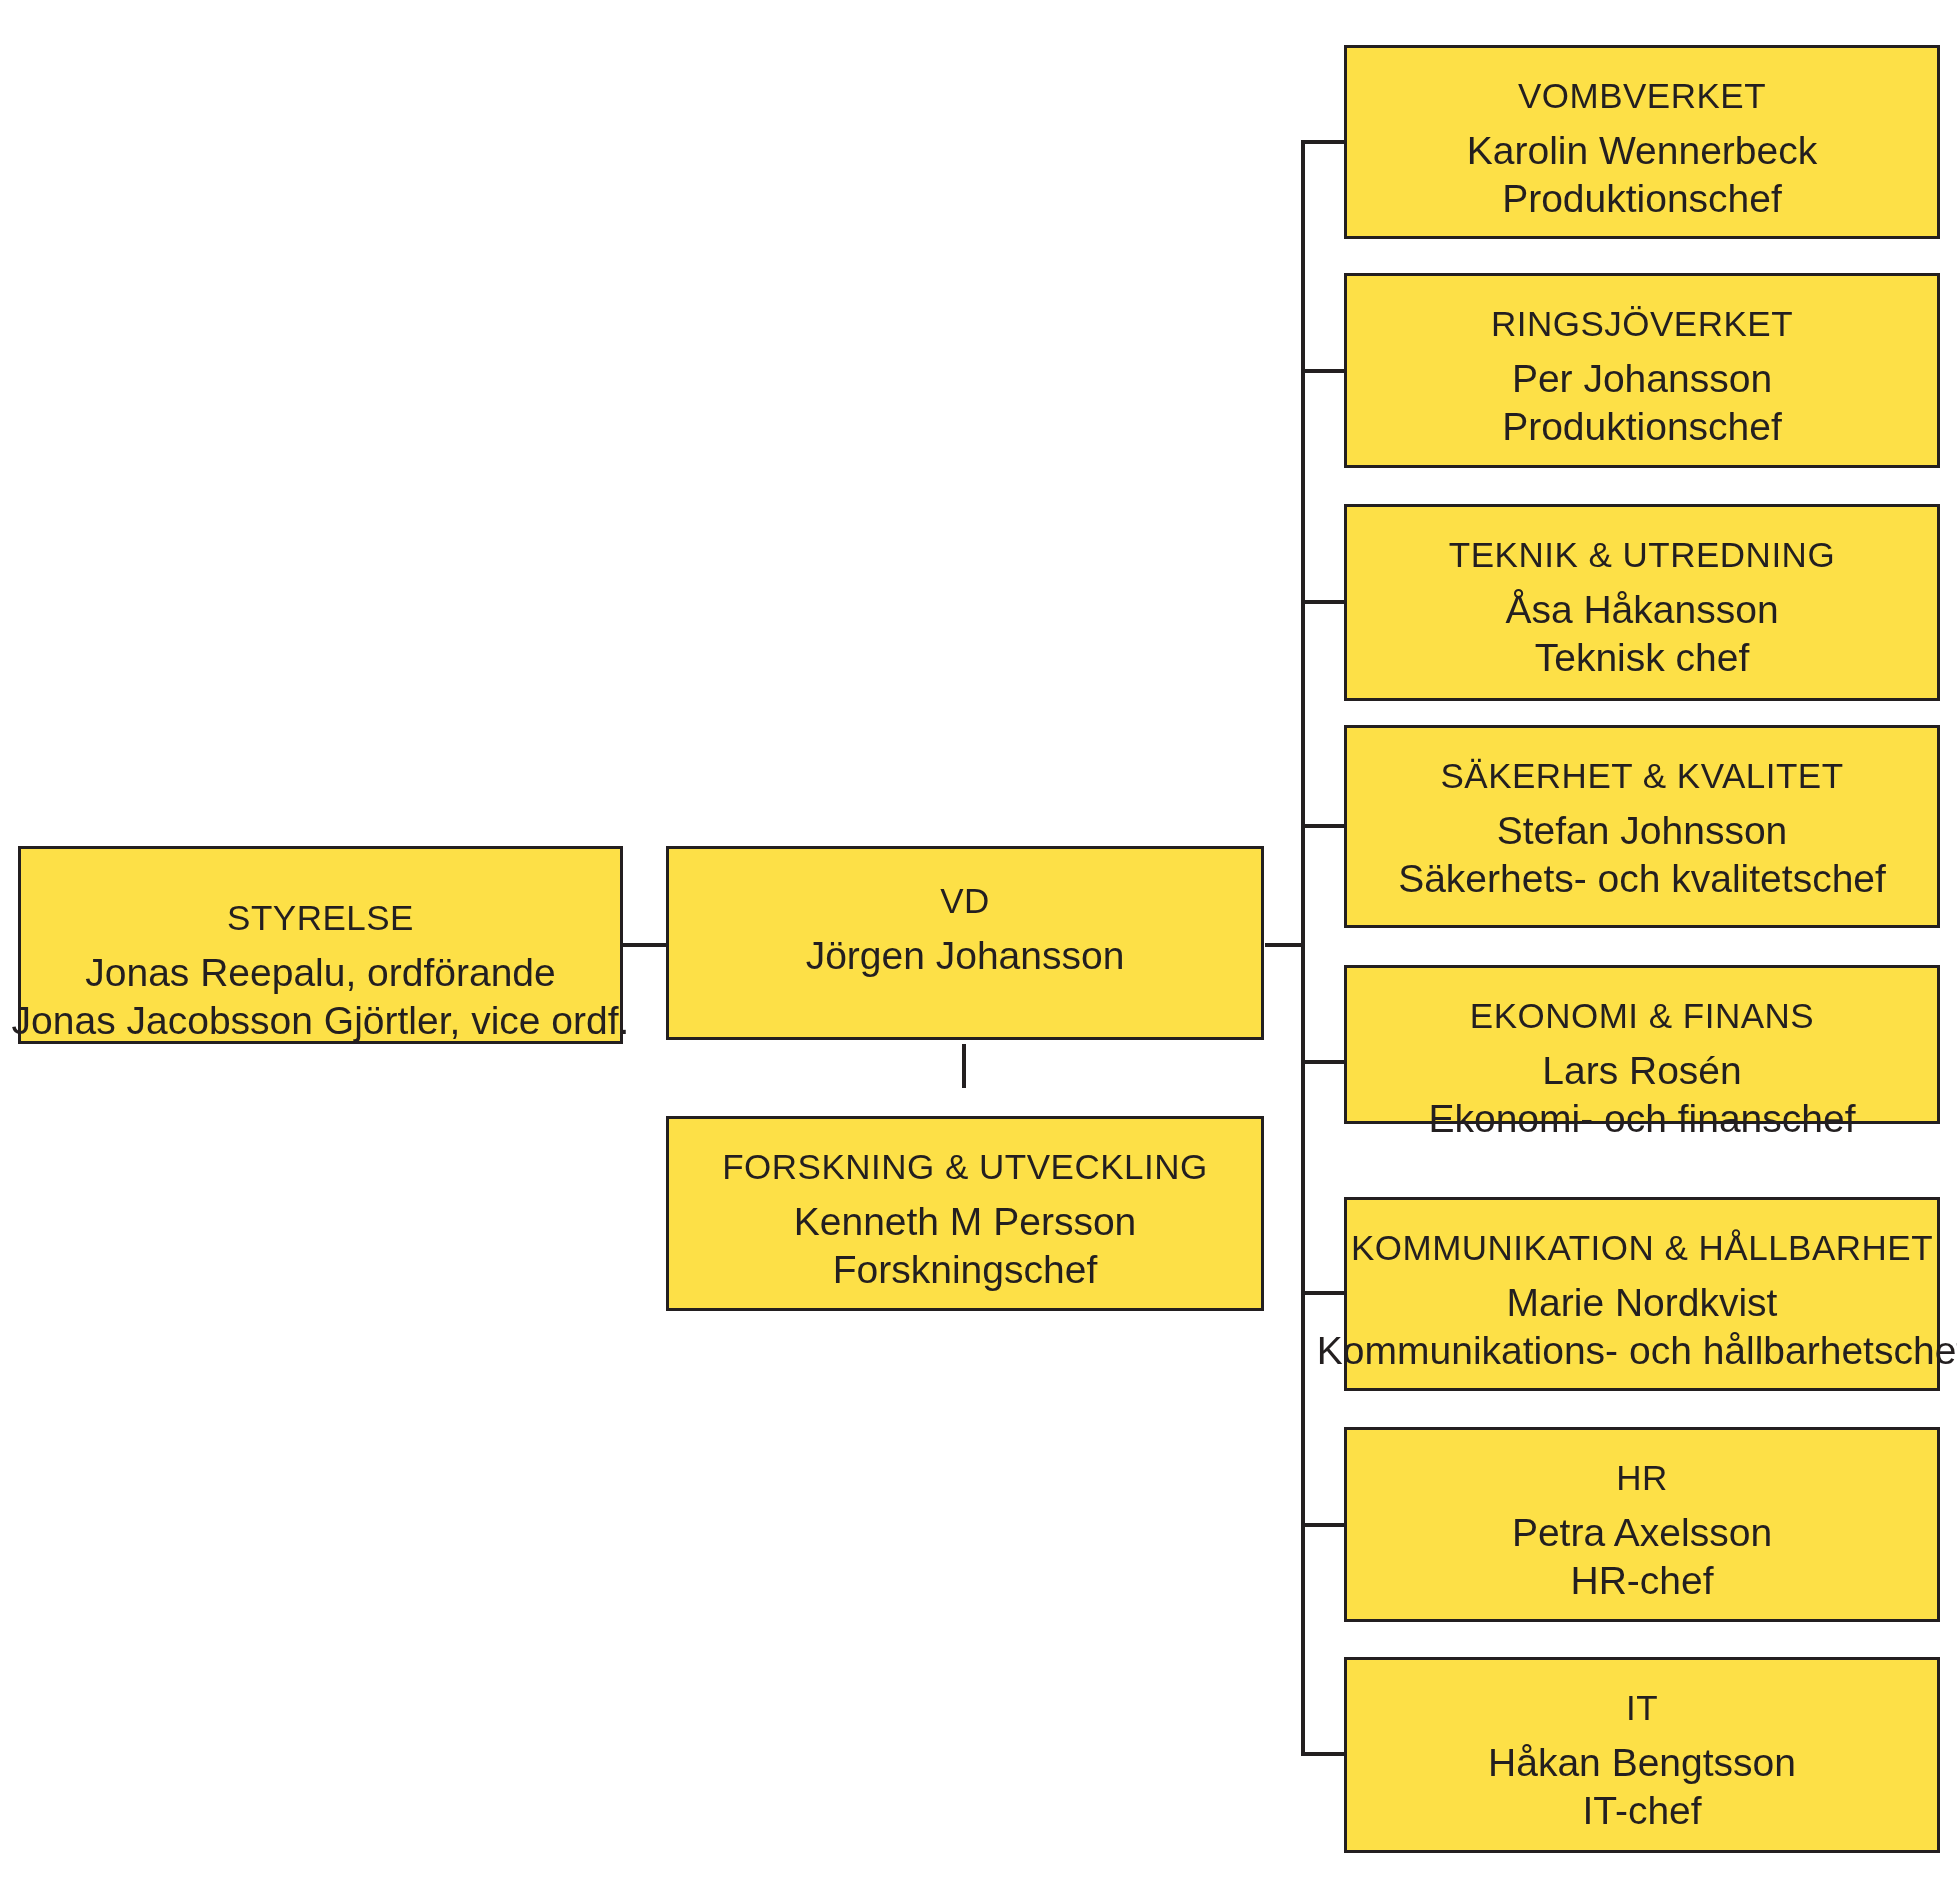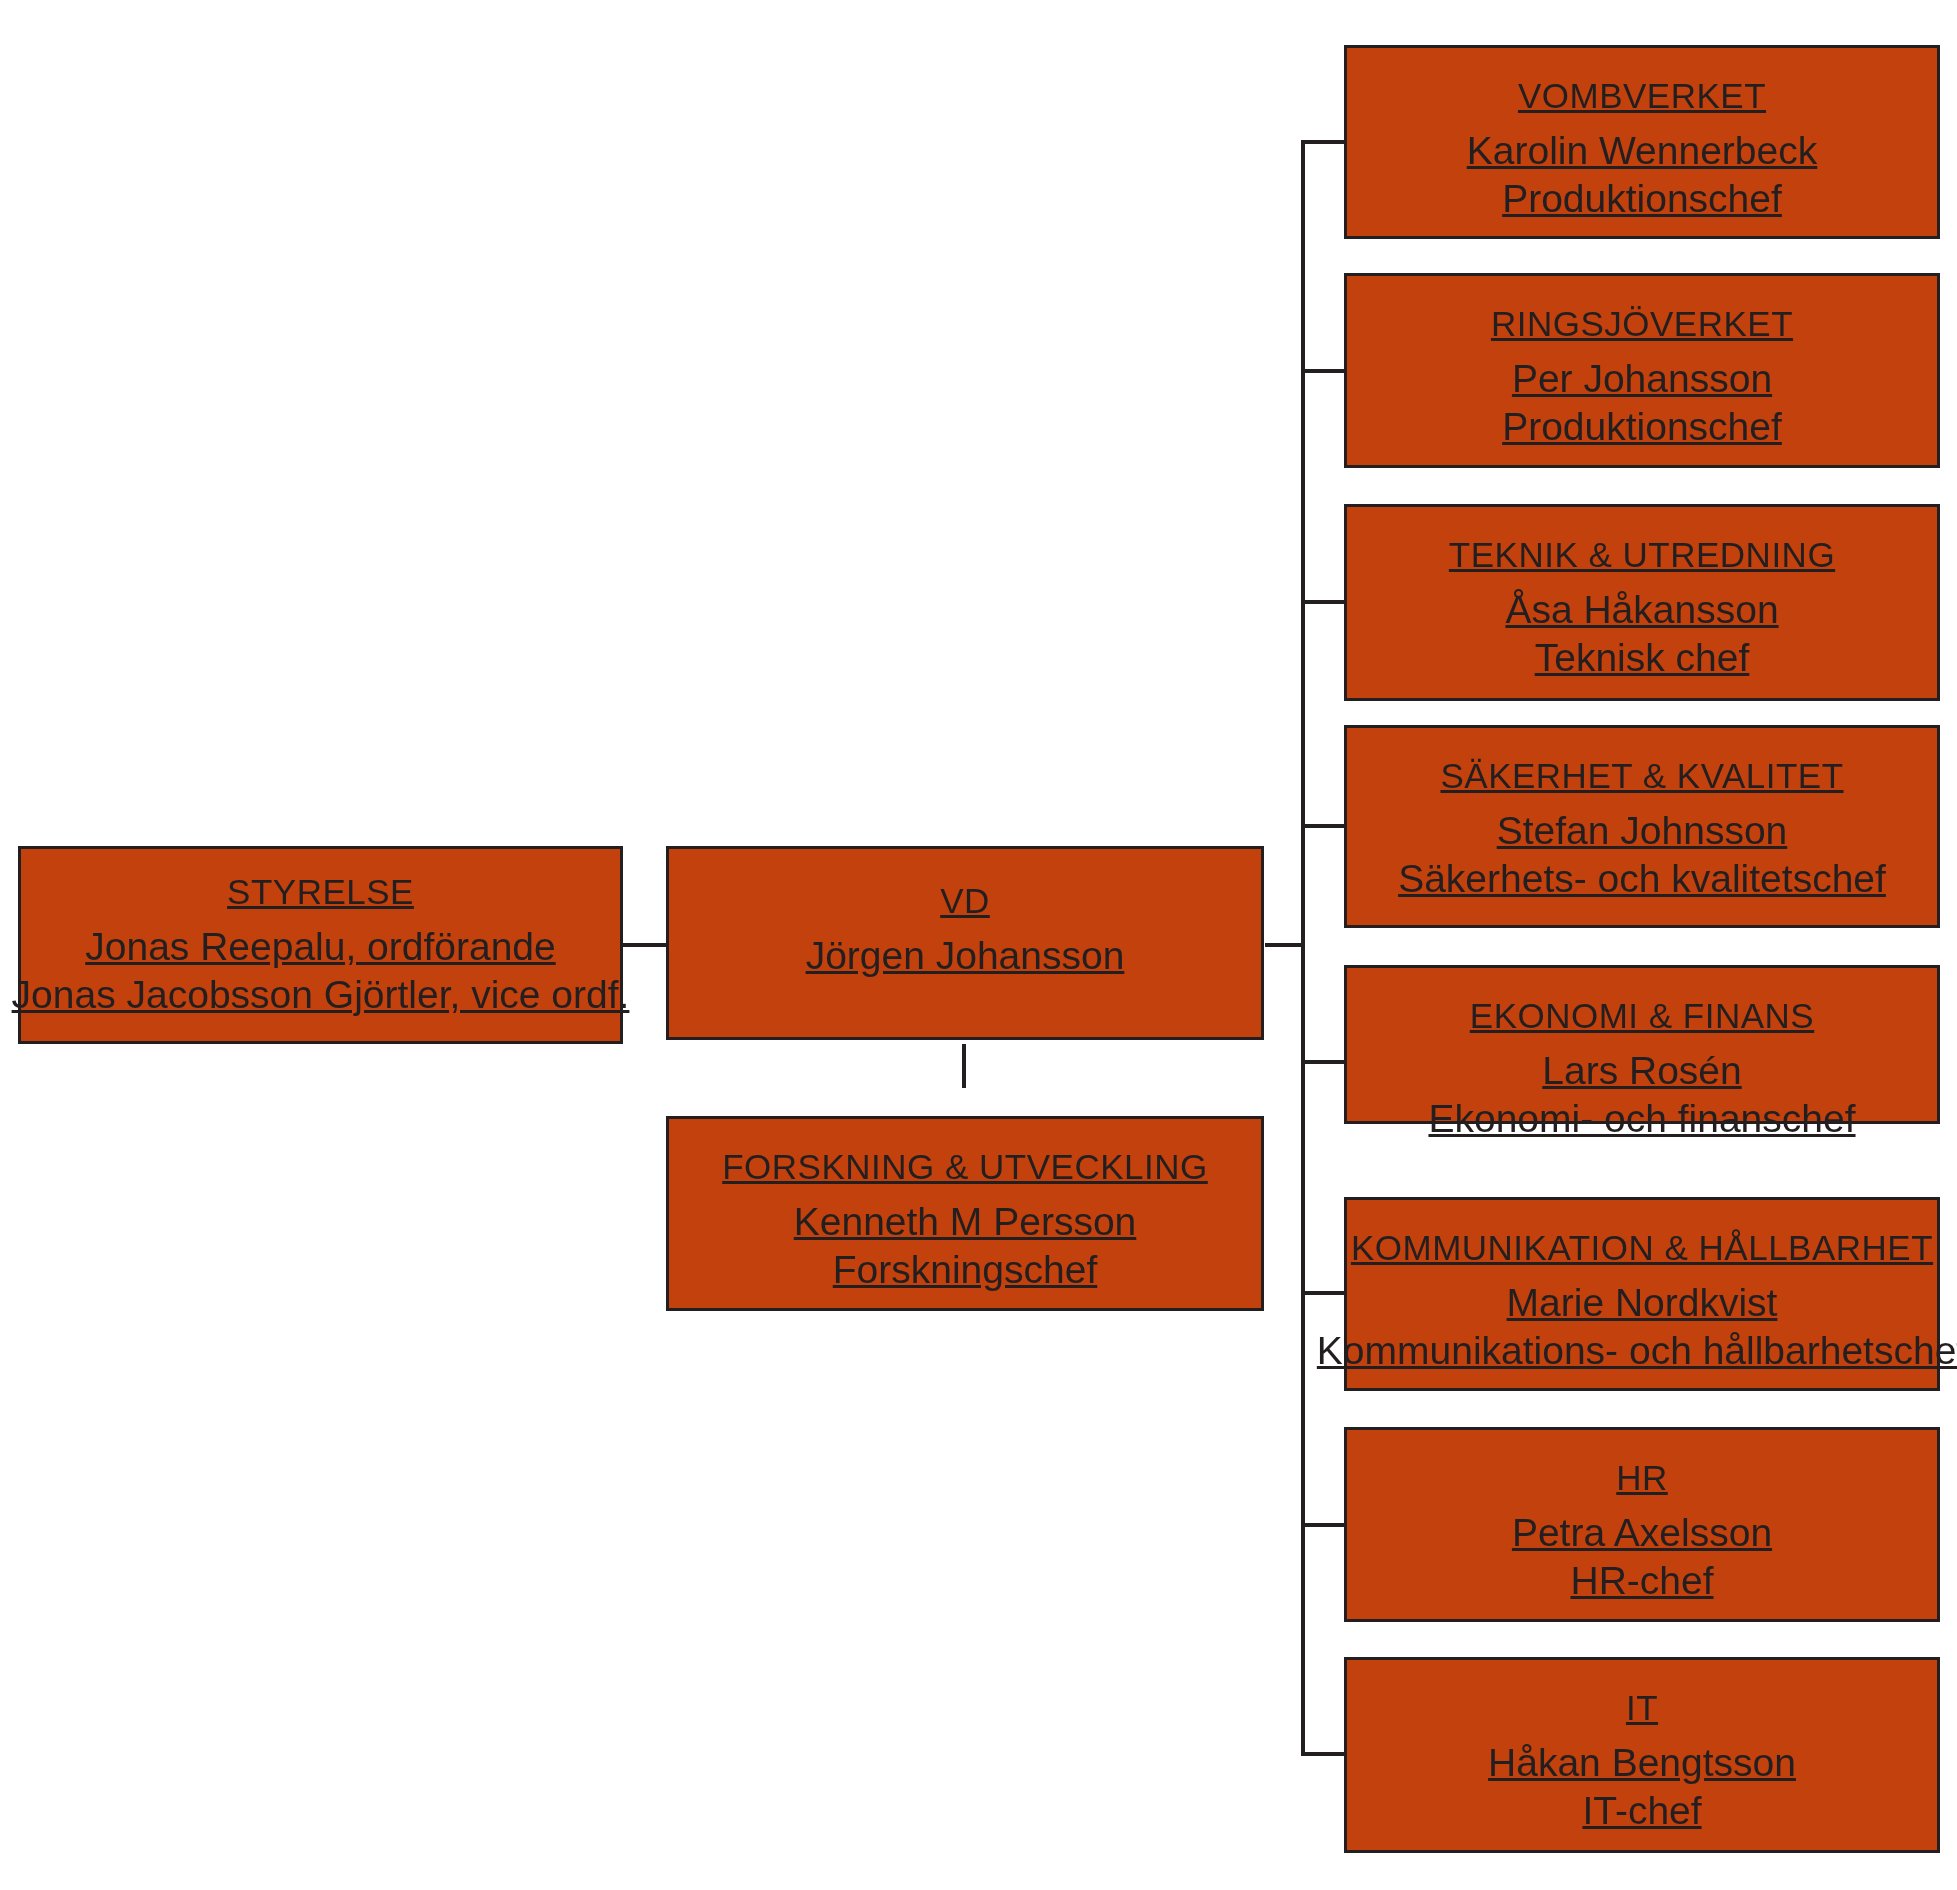--- a/index.html
+++ b/index.html
@@ -9,27 +9,26 @@
     height: 1891px;
     background: #ffffff;
     font-family: "Liberation Sans", sans-serif;
     color: #231f20;
     overflow: hidden;
   }
   .node {
     position: absolute;
     box-sizing: border-box;
     border: 3.8px solid #231f20;
-    background: #c2410c;
+    background: #fde047;
     display: flex;
     flex-direction: column;
     align-items: center;
     text-align: center;
     padding-top: 25px;
-    text-decoration: underline;
   }
   .node-title {
     font-size: 35px;
     line-height: 45px;
     letter-spacing: 0.5px;
     margin-bottom: 8.6px;
     white-space: nowrap;
   }
   .node-line {
     font-size: 39px;
@@ -52,21 +51,21 @@
   <div class="v-line" style="left:1301px; top:140px; width:3.8px; height:1616px;"></div>
   <div class="h-line" style="left:1301px; top:140px; width:44px; height:3.8px;"></div>
   <div class="h-line" style="left:1301px; top:369px; width:44px; height:3.8px;"></div>
   <div class="h-line" style="left:1301px; top:600px; width:44px; height:3.8px;"></div>
   <div class="h-line" style="left:1301px; top:824px; width:44px; height:3.8px;"></div>
   <div class="h-line" style="left:1301px; top:1060px; width:44px; height:3.8px;"></div>
   <div class="h-line" style="left:1301px; top:1291px; width:44px; height:3.8px;"></div>
   <div class="h-line" style="left:1301px; top:1523px; width:44px; height:3.8px;"></div>
   <div class="h-line" style="left:1301px; top:1752px; width:44px; height:3.8px;"></div>
 
-  <div class="node" style="left:18px; top:846px; width:605px; height:198px; padding-top:20px;">
+  <div class="node" style="left:18px; top:846px; width:605px; height:198px; padding-top:46px;">
     <div class="node-title">STYRELSE</div>
     <div class="node-line">Jonas Reepalu, ordförande</div>
     <div class="node-line">Jonas Jacobsson Gjörtler, vice ordf.</div>
   </div>
 
   <div class="node" style="left:666px; top:846px; width:598px; height:194px; padding-top:29px;">
     <div class="node-title">VD</div>
     <div class="node-line">Jörgen Johansson</div>
   </div>
 

